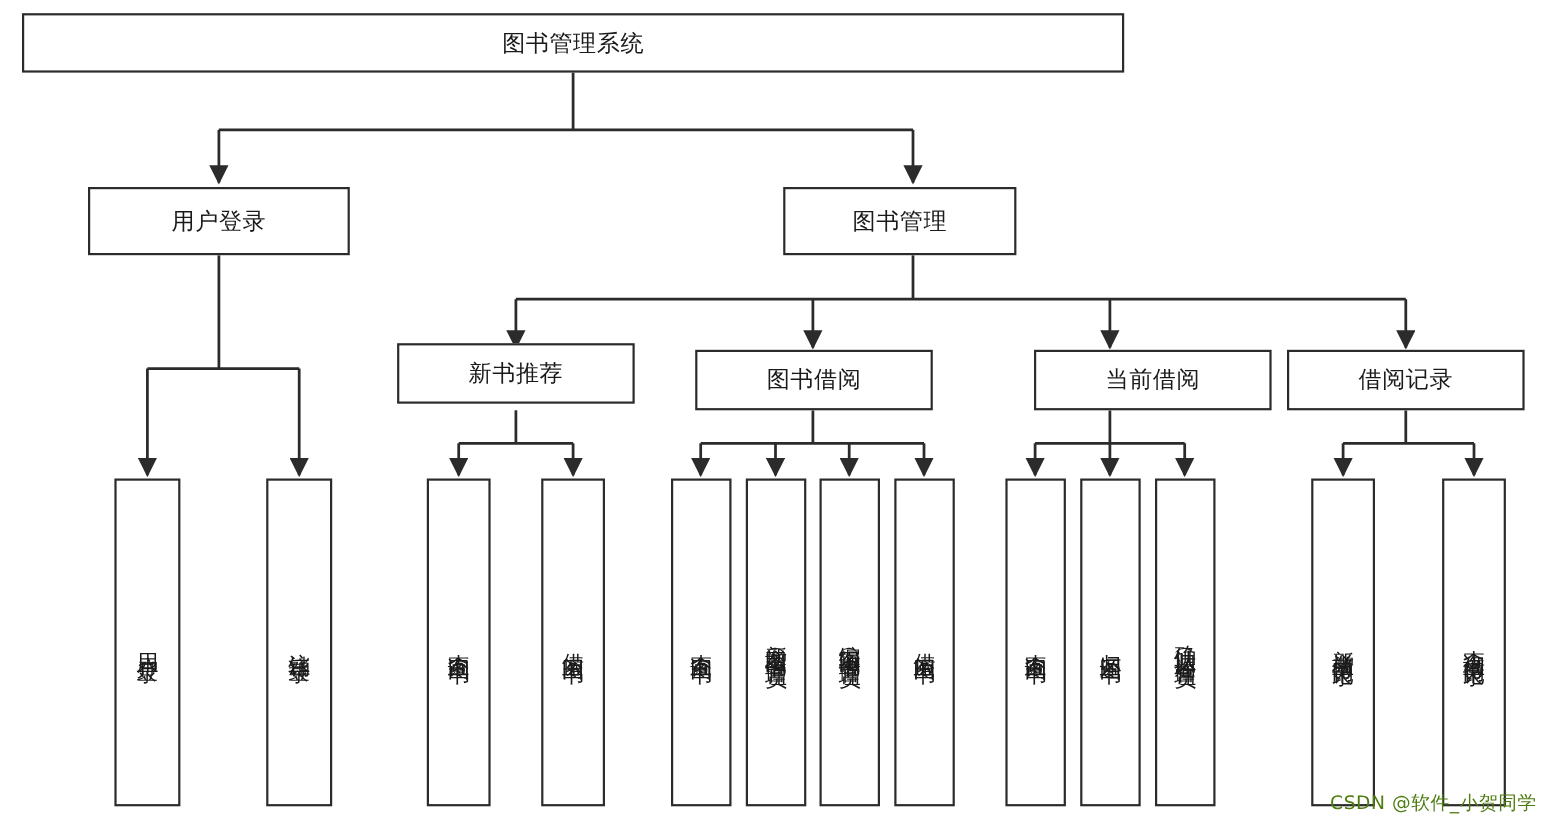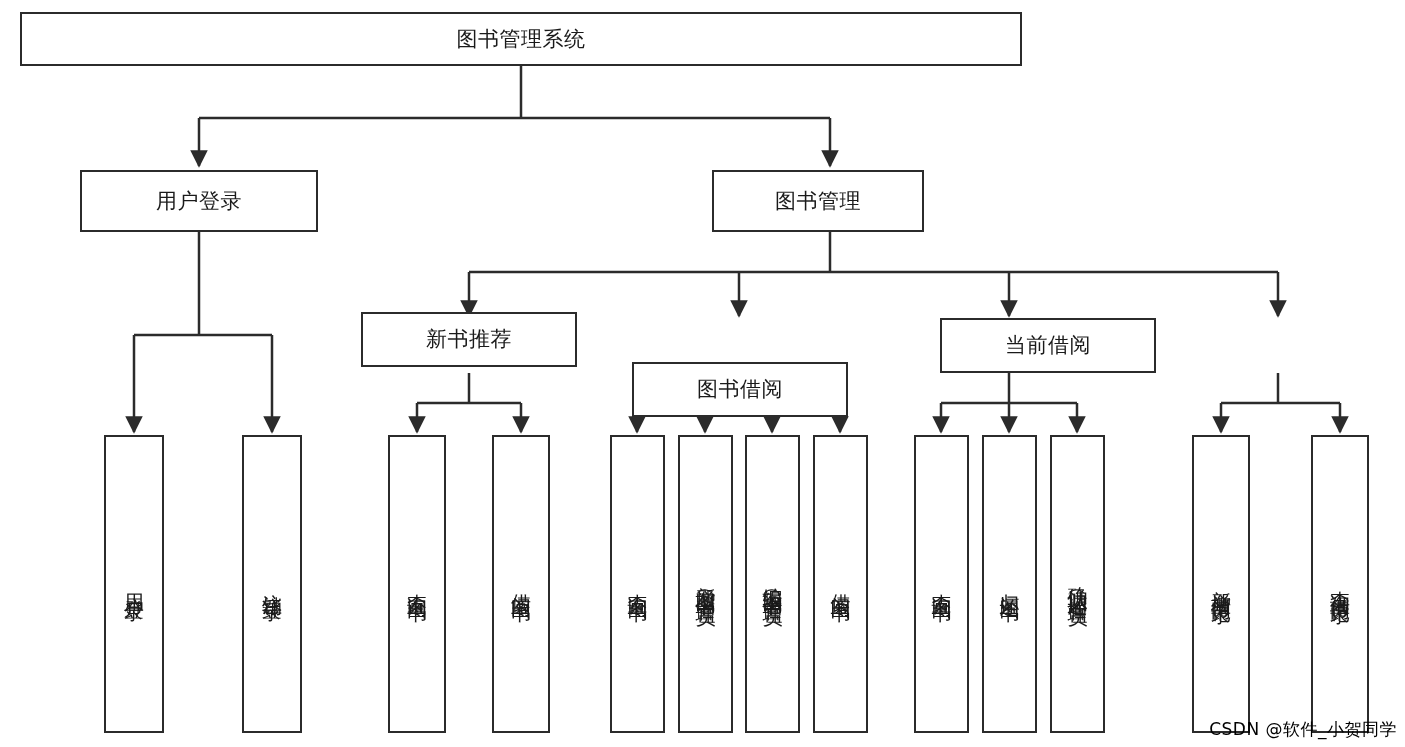--- a/index.html
+++ b/index.html
@@ -45,21 +45,21 @@
     writing-mode: vertical-rl;
     text-orientation: upright;
     letter-spacing: 3px;
     font-size: 20px;
   }
   .watermark {
     position: absolute;
     right: 8px;
     bottom: 6px;
     font-size: 17px;
-    color: #000000;
+    color: #4d7c0f;
     letter-spacing: 0.5px;
     white-space: nowrap;
     user-select: none;
   }
 </style>
 </head>
 <body>
 
 <div id="canvas">
 
@@ -120,25 +120,28 @@
   <div class="node-box" style="left:80px; top:170px; width:238px; height:62px;">
     <span class="node-label">用户登录</span>
   </div>
   <div class="node-box" style="left:712px; top:170px; width:212px; height:62px;">
     <span class="node-label">图书管理</span>
   </div>
 
   <div class="node-box" style="left:361px; top:312px; width:216px; height:55px;">
     <span class="node-label">新书推荐</span>
   </div>
-  <div class="node-box" style="left:632px; top:318px; width:216px; height:55px;margin-top:44px;">
+  <div class="node-box" style="left:632px; top:318px; width:216px; height:55px;">
     <span class="node-label">图书借阅</span>
   </div>
   <div class="node-box" style="left:901px; top:318px; width:216px; height:55px;margin-left:39px;">
     <span class="node-label">当前借阅</span>
+  </div>
+  <div class="node-box" style="left:1170px; top:318px; width:216px; height:55px;">
+    <span class="node-label">借阅记录</span>
   </div>
 
   <div class="node-box vertical" style="left:104px; top:435px; width:60px; height:298px;">
     <span class="node-label">用户登录</span>
   </div>
   <div class="node-box vertical" style="left:242px; top:435px; width:60px; height:298px;">
     <span class="node-label">注销登录</span>
   </div>
 
   <div class="node-box vertical" style="left:388px; top:435px; width:58px; height:298px;">

